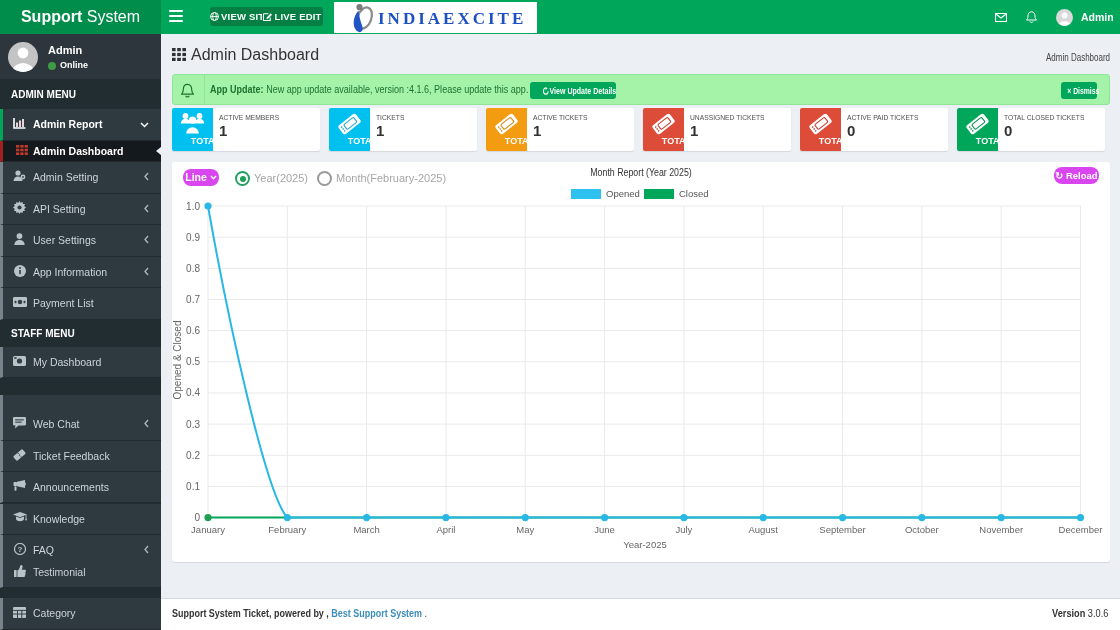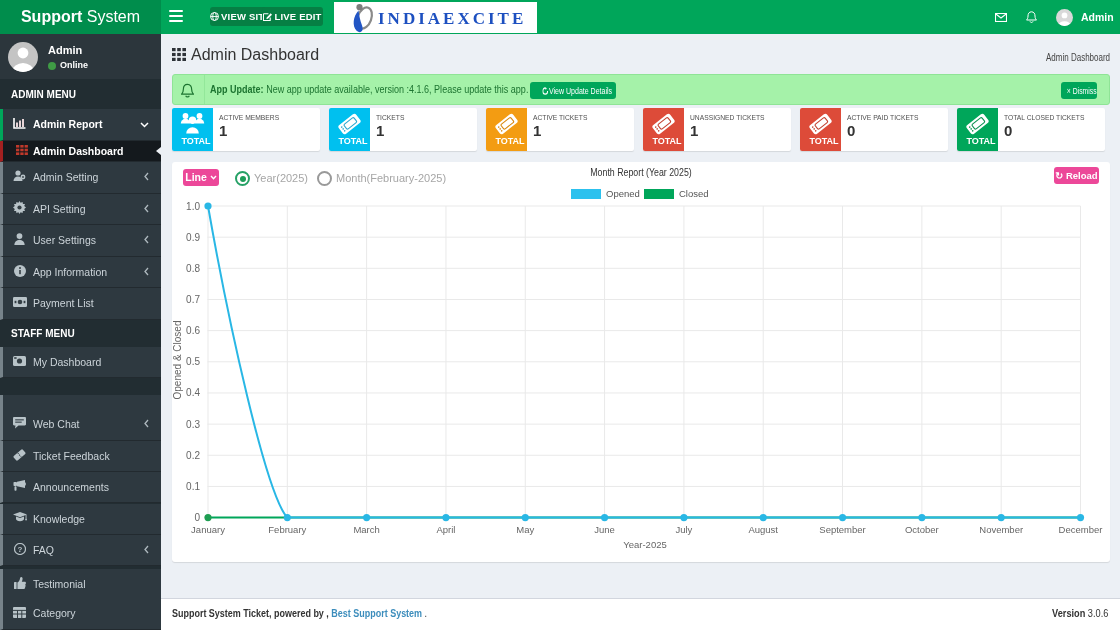--- a/index.html
+++ b/index.html
@@ -29,32 +29,32 @@
 .mi .ch { position:absolute; right:12px; color:#b0b9be; font-size:11px; }
 .mi.active { border-left-color:#00a65a; color:#fff; font-weight:bold; }
 .mi.sub { background:#14191d; border-left:3px solid #a32020; color:#fff; font-weight:bold; }
 
 #content { position:absolute; left:161px; top:34px; width:959px; height:564px; background:#ecf0f5; }
 #pagehdr { position:absolute; left:11px; top:12px; font-size:16px; color:#333; }
 #crumb { position:absolute; right:10px; top:18px; font-size:10px; color:#444; transform:scaleX(0.8); transform-origin:100% 0; }
 #alert { position:absolute; left:11px; top:40px; width:938px; height:31px; background:#a5f2a9; border:1px solid #8fe496; border-radius:3px; color:#1c7430; font-size:11.5px; }
 #alerttext { position:absolute; left:37px; top:8px; font-size:11px; transform:scaleX(0.82); transform-origin:0 0; white-space:nowrap; }
 #alertsep { position:absolute; left:31px; top:0px; height:29px; width:1px; background:#93e79a; }
-.grnbtn { position:absolute; background:#00a65a; border-radius:3px; color:#fff; font-weight:normal; font-size:9.5px; text-align:left; white-space:nowrap; }
+.grnbtn { position:absolute; background:#00a65a; border-radius:3px; color:#fff; font-weight:bold; font-size:9.5px; text-align:left; white-space:nowrap; }
 
 .sb { position:absolute; top:74px; width:148px; height:43px; background:#fff; border-radius:2px; box-shadow:0 1px 1px rgba(0,0,0,0.1); }
 .sb .iconbox { position:absolute; left:0; top:0; width:41px; height:43px; border-radius:2px 0 0 2px; color:#fff; }
-.sb .tot { position:absolute; left:0; bottom:5px; width:48px; text-align:center; color:#fff; font-size:9px; font-weight:bold; }
+.sb .tot { position:absolute; left:0; bottom:5px; width:48px; text-align:right; color:#fff; font-size:9px; font-weight:bold; }
 .sb .lbl { position:absolute; left:47px; top:5px; font-size:8px; color:#4f4f4f; white-space:nowrap; transform:scaleX(0.84); transform-origin:0 0; }
 .sb .num { position:absolute; left:47px; top:14px; font-size:15px; font-weight:bold; color:#333; }
 .aqua { background:#00c0ef; } .orange { background:#f39c12; } .red { background:#dd4b39; } .green { background:#00a65a; }
 .tk { left:8px; top:5px; width:25px; height:22px; }
 
 #panel { position:absolute; left:11px; top:128px; width:938px; height:400px; background:#fff; border-radius:3px; box-shadow:0 1px 1px rgba(0,0,0,0.1); }
-.bluebtn { position:absolute; background:#ec4899; border-radius:3px; color:#fff; font-weight:bold; font-size:10.5px; text-align:center; }
+.bluebtn { position:absolute; background:#d946ef; border-radius:8px; color:#fff; font-weight:bold; font-size:10.5px; text-align:center; }
 #ptitle { position:absolute; left:0; right:0; top:4px; text-align:center; font-size:11px; color:#333; transform:scaleX(0.8); }
 .radio { position:absolute; width:15px; height:15px; border-radius:50%; background:#fff; }
 .rlbl { position:absolute; font-size:11px; color:#a6a6a6; }
 .leg { position:absolute; top:27px; width:30px; height:10px; }
 .leglbl { position:absolute; top:26px; font-size:9.5px; color:#555; }
 
 #footer { position:absolute; left:161px; top:598px; width:959px; height:32px; background:#fff; border-top:1px solid #d2d6de; font-size:11.5px; color:#333; }
 </style>
 </head>
 <body>
@@ -211,21 +211,21 @@
             <rect x="12.6" y="3" width="0.9" height="4"></rect>
             <circle cx="13.05" cy="7.6" r="0.9"></circle>
           </g>
         </svg></span>Knowledge</div>
   <div class="mi" style="top:500.9px; height:31.4px;"><span class="ic"><svg width="12" height="12" viewBox="0 0 12 12">
           <circle cx="6" cy="6" r="5.5" fill="none" stroke="#b8c3c8" stroke-width="1.2"></circle>
           <text x="6" y="8.8" font-size="8" font-weight="bold" fill="#b8c3c8" text-anchor="middle" font-family="Liberation Sans, sans-serif">?</text>
         </svg></span>FAQ<span class="ch"><svg width="5" height="9" viewBox="0 0 5 9">
           <path d="M4 1 L1 4.5 L4 8" fill="none" stroke="#aeb9be" stroke-width="1.3"></path>
         </svg></span></div>
-  <div class="mi" style="top:535px; height:31.4px;"><span class="ic"><svg width="12" height="12" viewBox="0 0 12 12">
+  <div class="mi" style="top:523px; height:31.4px;"><span class="ic"><svg width="12" height="12" viewBox="0 0 12 12">
           <g fill="#b8c3c8">
             <rect x="0" y="5" width="2.6" height="7" rx="0.6"></rect>
             <path d="M3.4 12 L3.4 5.6 C4.6 5 5.8 3.4 6 1.6 C6.1 0.6 6.6 0 7.3 0 C8.1 0 8.6 0.7 8.6 1.8 C8.6 2.9 8.2 4 7.8 4.8 L10.8 4.8 C11.5 4.8 12 5.4 12 6 C12 6.6 11.7 7 11.2 7.2 C11.6 7.5 11.8 8.4 11.3 8.9 C11.6 9.3 11.5 10.2 11 10.5 C11.2 10.9 11 11.6 10.3 11.9 C10 12 5 12.1 3.4 12 Z"></path>
           </g>
         </svg></span>Testimonial</div>
   <div class="mi" style="top:563.7px; height:32.3px;"><span class="ic"><svg width="13" height="11" viewBox="0 0 13 11">
           <rect x="0" y="0" width="13" height="11" rx="1" fill="#b8c3c8"></rect>
           <g stroke="#333e44" stroke-width="1">
             <line x1="0" y1="3.4" x2="13" y2="3.4"></line>
             <line x1="0" y1="7" x2="13" y2="7"></line>

